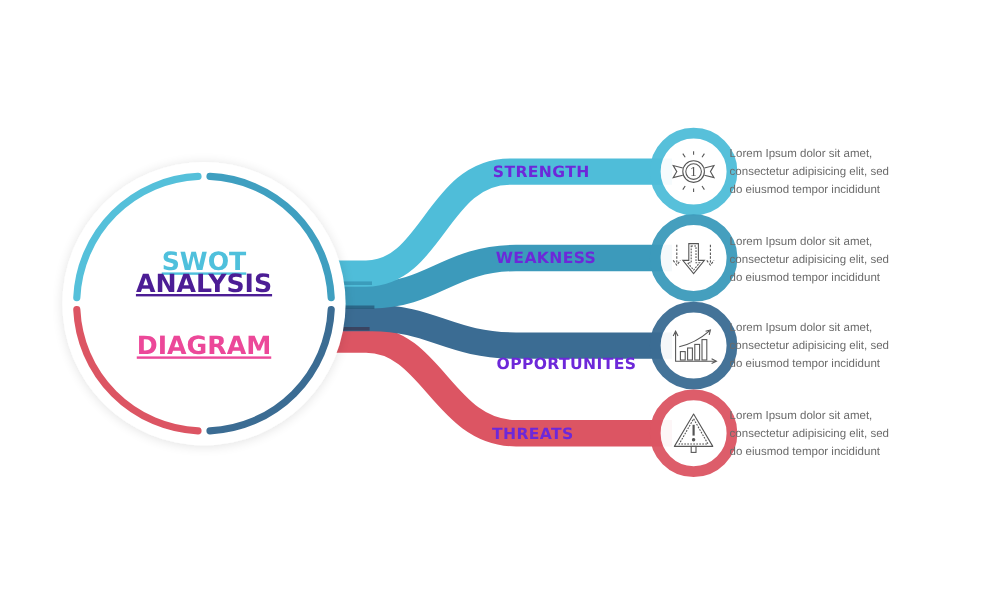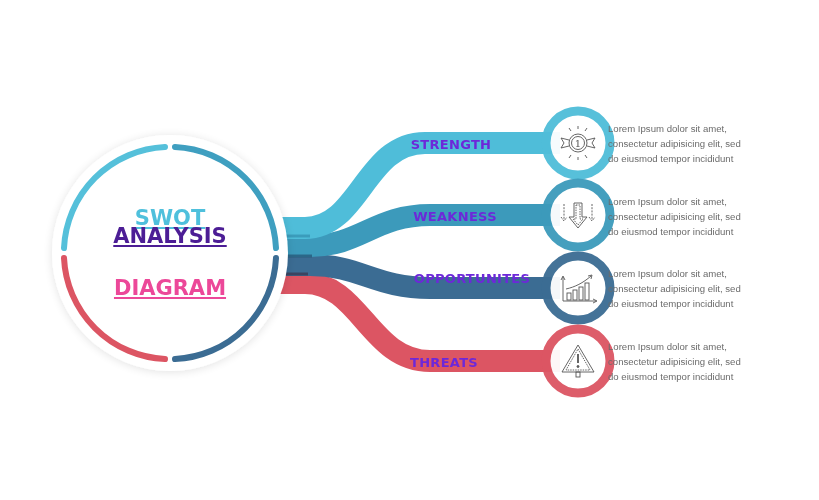--- a/index.html
+++ b/index.html
@@ -108,21 +108,21 @@
   </svg>
 
   
   <div class="center-text t1">SWOT</div>
   <div class="center-text t2">ANALYSIS</div>
   <div class="center-text t3">DIAGRAM</div>
 
   
   <div class="label" style="left:451px; top:144px;">STRENGTH</div>
   <div class="label" style="left:455px; top:216px;text-align:center;">WEAKNESS</div>
-  <div class="label" style="left:472px; top:278px;">OPPORTUNITES</div>
+  <div class="label" style="left:472px; top:304px;">OPPORTUNITES</div>
   <div class="label" style="left:444px; top:362px;text-align:center;">THREATS</div>
 
   
   <div class="desc" style="top:121px;">
     <div>Lorem Ipsum dolor sit amet,</div>
     <div>consectetur adipisicing elit, sed</div>
     <div>do eiusmod tempor incididunt</div>
   </div>
   <div class="desc" style="top:194px;">
     <div>Lorem Ipsum dolor sit amet,</div>

